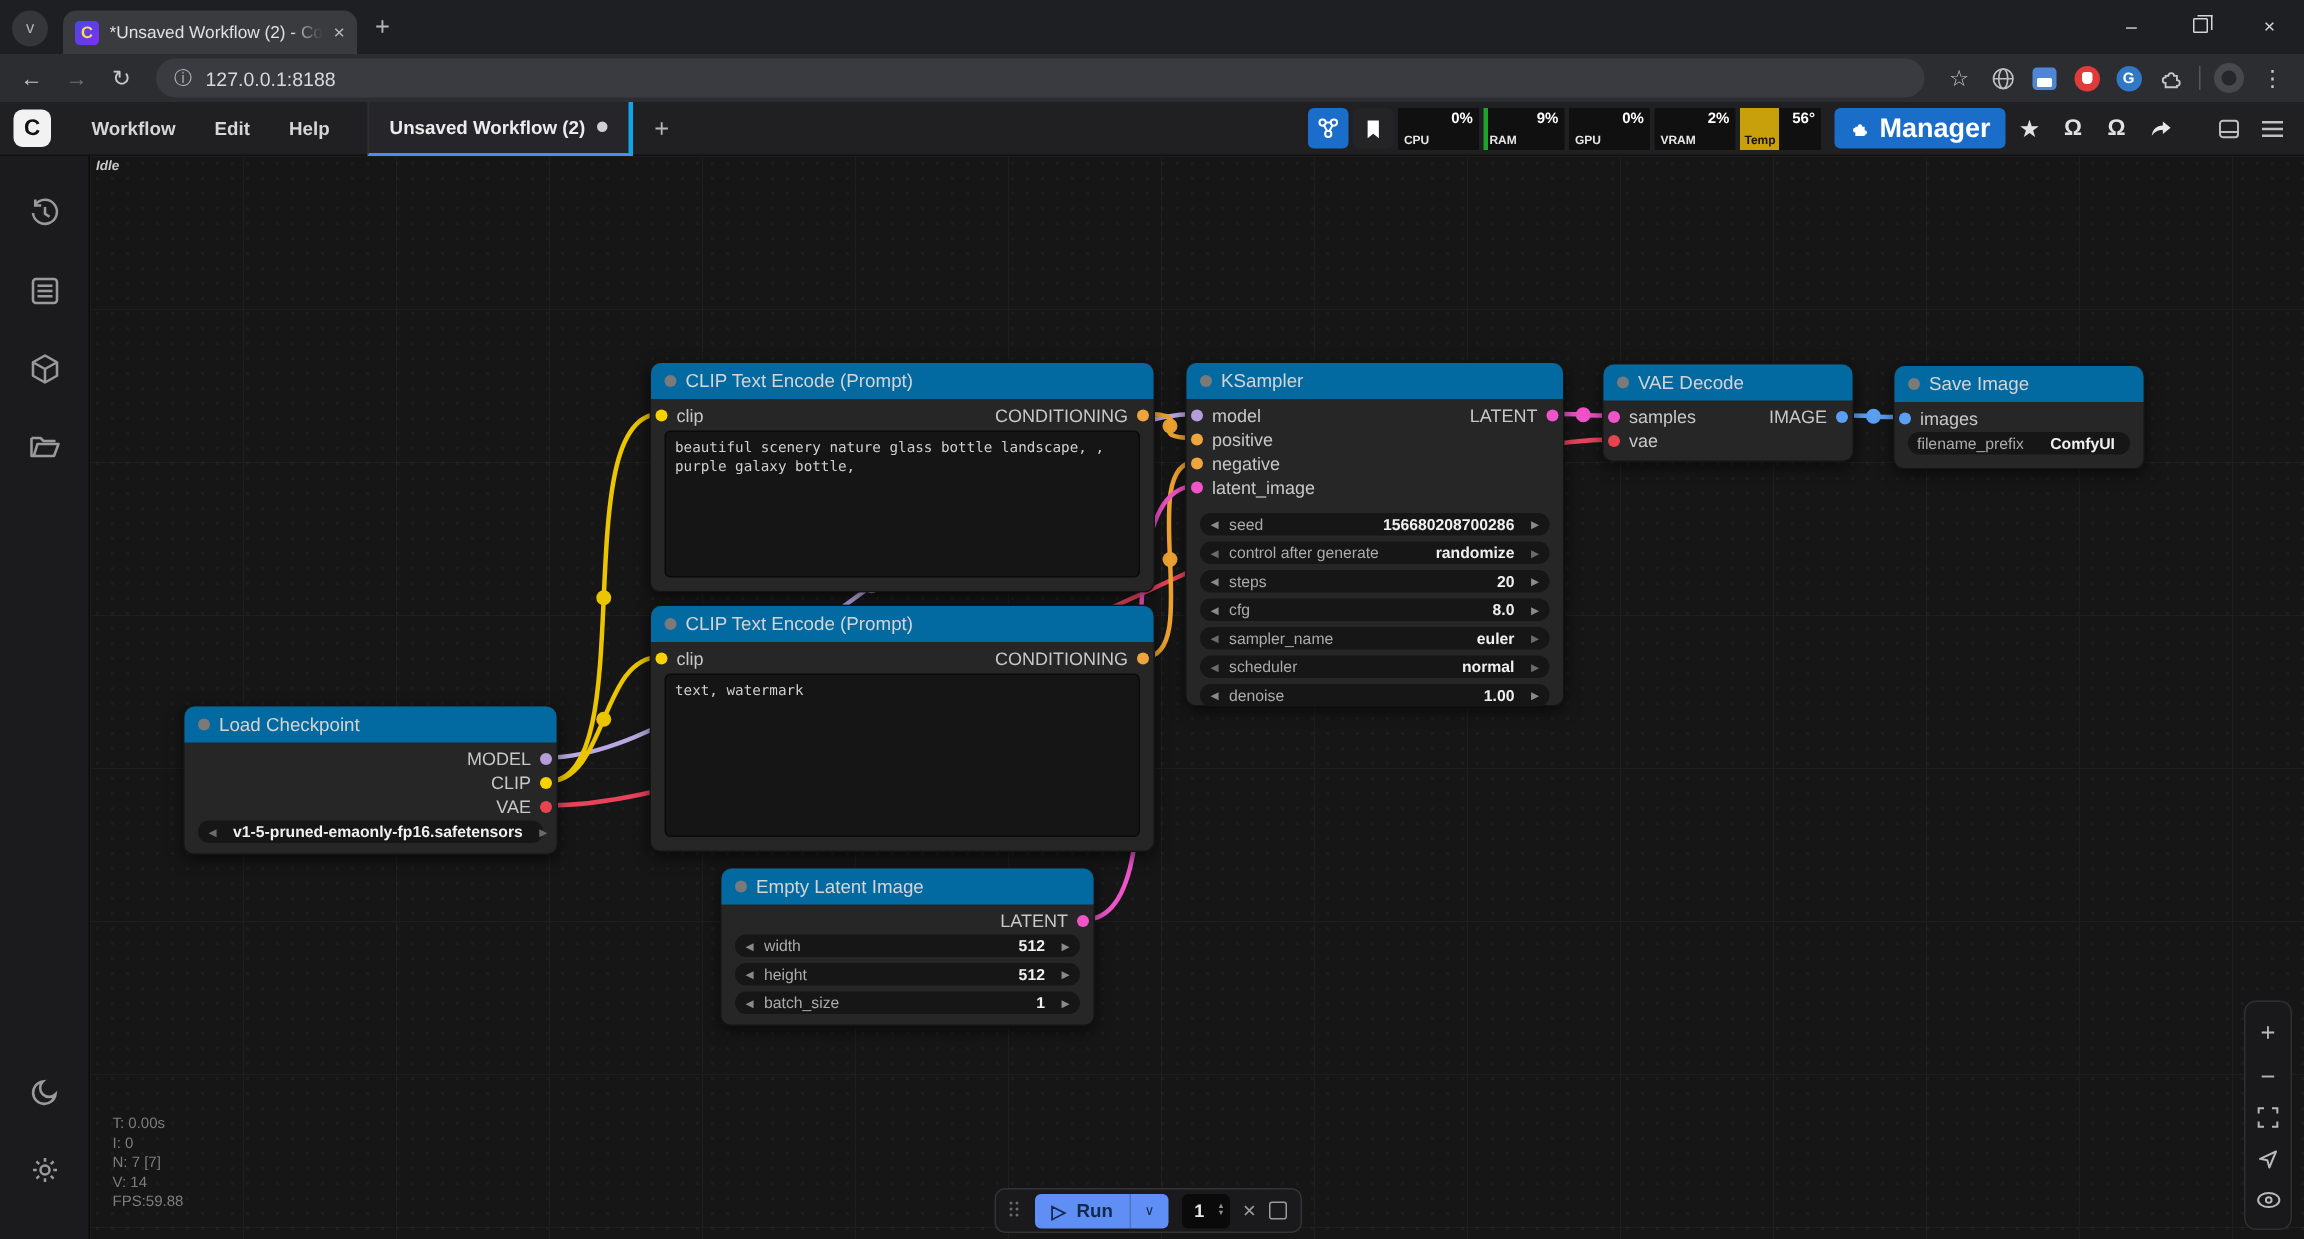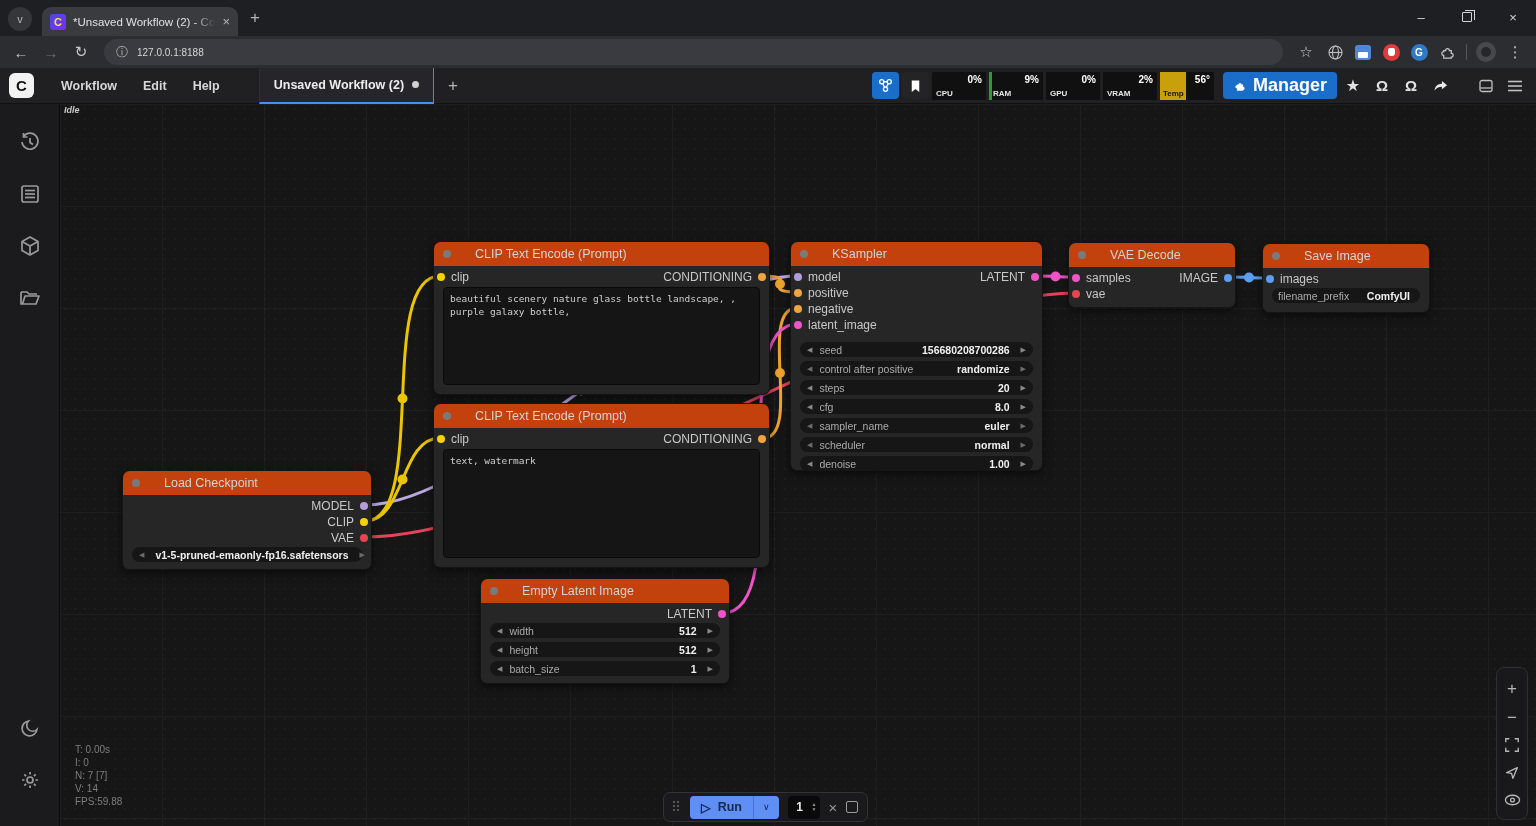--- a/index.html
+++ b/index.html
@@ -24,35 +24,35 @@
   .win-restore::before { content:""; position:absolute; left:2px; top:-3px; width:9px; height:9px;
     border-top:1px solid #d6d6d6; border-right:1px solid #d6d6d6; }
 
   .toolbar { height:32px; background:#2c2d31; display:flex; align-items:center; padding:0 8px; gap:4px; }
   .navbtn { width:26px; height:26px; display:flex; align-items:center; justify-content:center;
     color:#c7c7c7; font-size:15px; }
   .navbtn.disabled { color:#6e6f72; }
   .omnibox { flex:1; height:26px; margin:0 6px; background:#3a3b40; border-radius:13px;
     display:flex; align-items:center; padding:0 12px; gap:9px; }
   .omni-info { color:#b5b5b5; font-size:12px; }
-  .omni-url { color:#d8d8d8; font-size:10px; }
+  .omni-url { color:#d8d8d8; font-size:13px; }
   .ext { width:24px; height:24px; display:flex; align-items:center; justify-content:center; }
   .circle-ext { width:17px; height:17px; border-radius:50%; display:flex; align-items:center; justify-content:center;
     color:#fff; font-size:10px; font-weight:bold; }
   .toolbar-divider { width:1px; height:16px; background:#55565a; margin:0 3px; }
   .avatar { width:20px; height:20px; border-radius:50%; background:#46484d; position:relative; }
   .avatar::after { content:""; position:absolute; inset:5px; border-radius:50%; background:#26272b; }
 
   
   .menubar { height:36px; background:#202023; display:flex; align-items:center; border-bottom:1px solid #111; }
   .comfy-logo { width:25px; height:25px; background:#f2f2f2; border-radius:6px; margin:0 14px 0 9px;
     display:flex; align-items:center; justify-content:center; color:#111; font-weight:bold; font-size:15px; }
   .menu-item { color:#d6d6d6; font-size:12.5px; font-weight:600; padding:0 13px; }
-  .wf-tab { height:36px; display:flex; align-items:center; gap:8px; padding:0 14px; margin-left:26px;
-    background:#26262a; border-bottom:2px solid #4b8df6; border-left:1px solid #2e2e32; border-right:1px solid #0ea5e9; }
+  .wf-tab { height:36px; display:flex; align-items:center; gap:8px; padding:0 14px; margin-left:12px;
+    background:#26262a; border-bottom:2px solid #4b8df6; border-left:1px solid #2e2e32; border-right:3px solid #0ea5e9; }
   .wf-tab-label { color:#ececec; font-size:12.5px; font-weight:600; }
   .wf-dot { width:7px; height:7px; border-radius:50%; background:#d0d0d0; }
   .wf-plus { color:#b5b5b5; font-size:17px; font-weight:300; padding:0 14px; }
   .menubar-right { margin-left:auto; display:flex; align-items:center; gap:3px; padding-right:8px; }
   .sqbtn { width:27px; height:27px; border-radius:4px; display:flex; align-items:center; justify-content:center; }
   .sqbtn.blue { background:#1a6ec9; }
   .sqbtn.dark { background:#242427; }
   .monitor { width:54px; height:28px; background:#101010; position:relative; border-radius:1px; }
   .mon-label { position:absolute; left:4px; bottom:2px; font-size:8px; color:#e6e6e6; font-weight:600; }
   .mon-value { position:absolute; right:4px; top:2px; font-size:10px; color:#fff; font-weight:600; }
@@ -82,22 +82,22 @@
       linear-gradient(90deg, #1e1e1e 1px, transparent 1px);
     background-size:10px 10px, 102px 102px, 102px 102px; overflow:hidden; }
   .status-text { position:absolute; left:4px; top:1px; font-size:9px; font-weight:600; color:#c9c9c9; z-index:3;font-style:italic; }
   .stats { position:absolute; left:15px; top:639px; z-index:3; color:#7d7d7d; font-size:10px; line-height:13px; }
   #wires { position:absolute; inset:0; z-index:0; }
   #nodes { position:absolute; inset:0; z-index:1; }
 
   
   .node { position:absolute; border-radius:7px; background:#262626; box-shadow:0 3px 10px rgba(0,0,0,.55);
     border:1px solid rgba(0,0,0,.45); }
-  .node-header { height:24px; background:#c2410c; border-radius:7px 7px 0 0; display:flex; align-items:center;
-    padding:0 9px; gap:24px; }
+  .node-header { height:24px; background:#0369a1; border-radius:7px 7px 0 0; display:flex; align-items:center;
+    padding:0 9px; gap:6px; }
   .node-status-dot { width:8px; height:8px; border-radius:50%; background:#7a7a7a; flex:none; }
   .node-title { color:#d4d4d4; font-size:12.5px; white-space:nowrap; }
   .ports { position:absolute; left:0; right:0; top:27px; }
   .port-row { height:16px; display:flex; align-items:center; justify-content:space-between; }
   .pgroup { display:flex; align-items:center; gap:6px; }
   .pdot { width:8px; height:8px; border-radius:50%; flex:none; }
   .pgroup.in { margin-left:3px; }
   .pgroup.out { margin-right:3px; }
   .pname { font-size:12px; color:#c8c8c8; white-space:nowrap; }
   .widgets { position:absolute; left:9px; right:9px; }
@@ -472,21 +472,21 @@
           </div>
           <div class="widgets" style="top: 100px;">
             <div class="widget num">
               <div class="warrow">◀</div>
               <div class="wlabel">seed</div>
               <div class="wvalue">156680208700286</div>
               <div class="warrow">▶</div>
             </div>
             <div class="widget combo">
               <div class="warrow">◀</div>
-              <div class="wlabel">control after positive</div>
+              <div class="wlabel">control after generate</div>
               <div class="wvalue">randomize</div>
               <div class="warrow">▶</div>
             </div>
             <div class="widget num">
               <div class="warrow">◀</div>
               <div class="wlabel">steps</div>
               <div class="wvalue">20</div>
               <div class="warrow">▶</div>
             </div>
             <div class="widget num">

